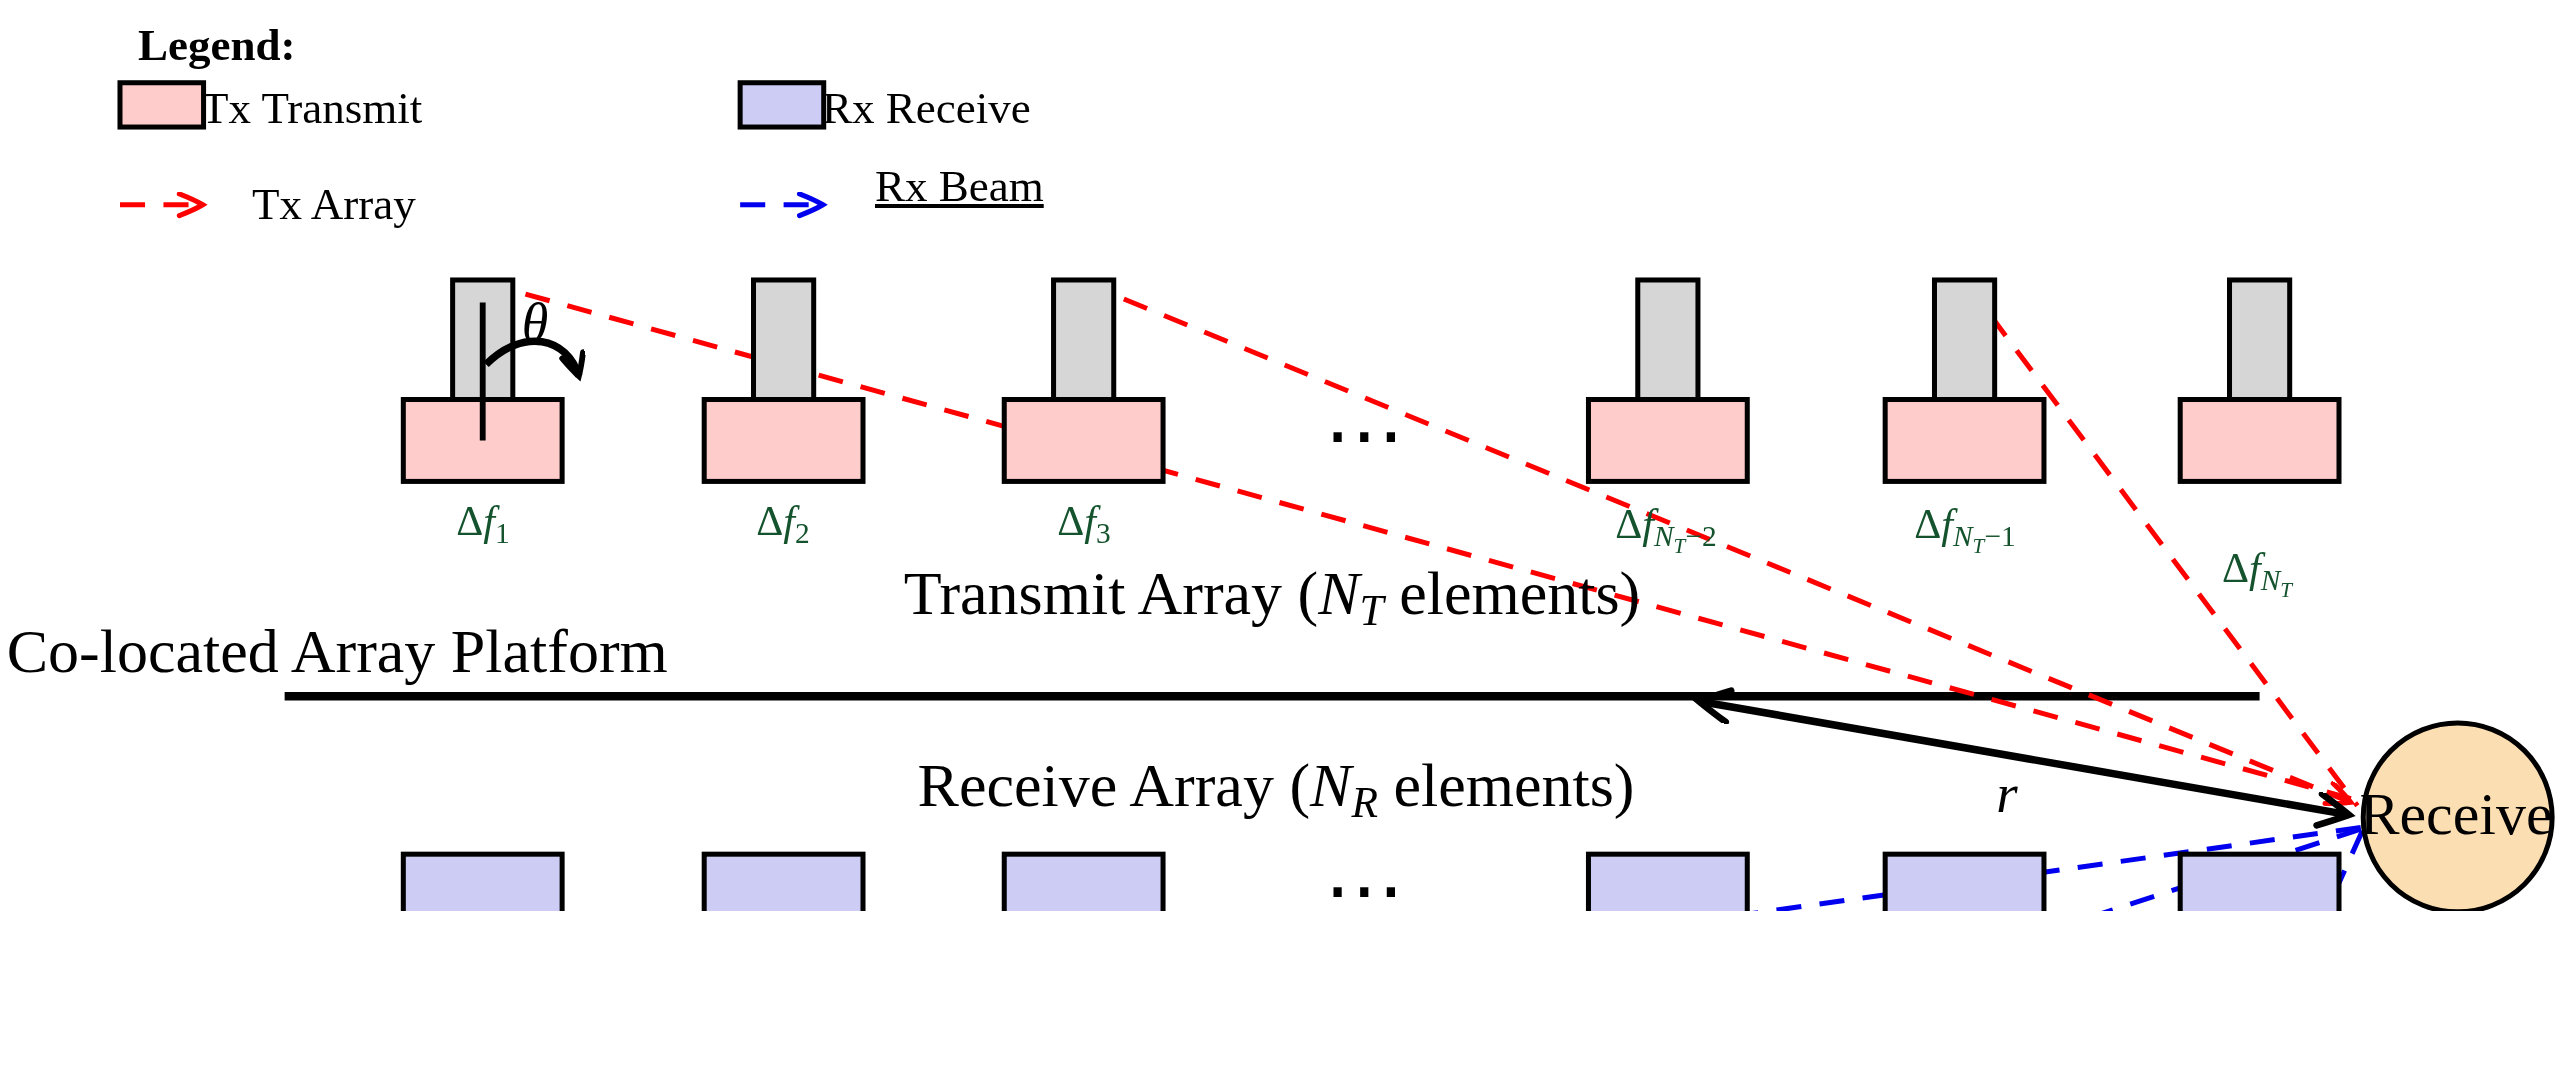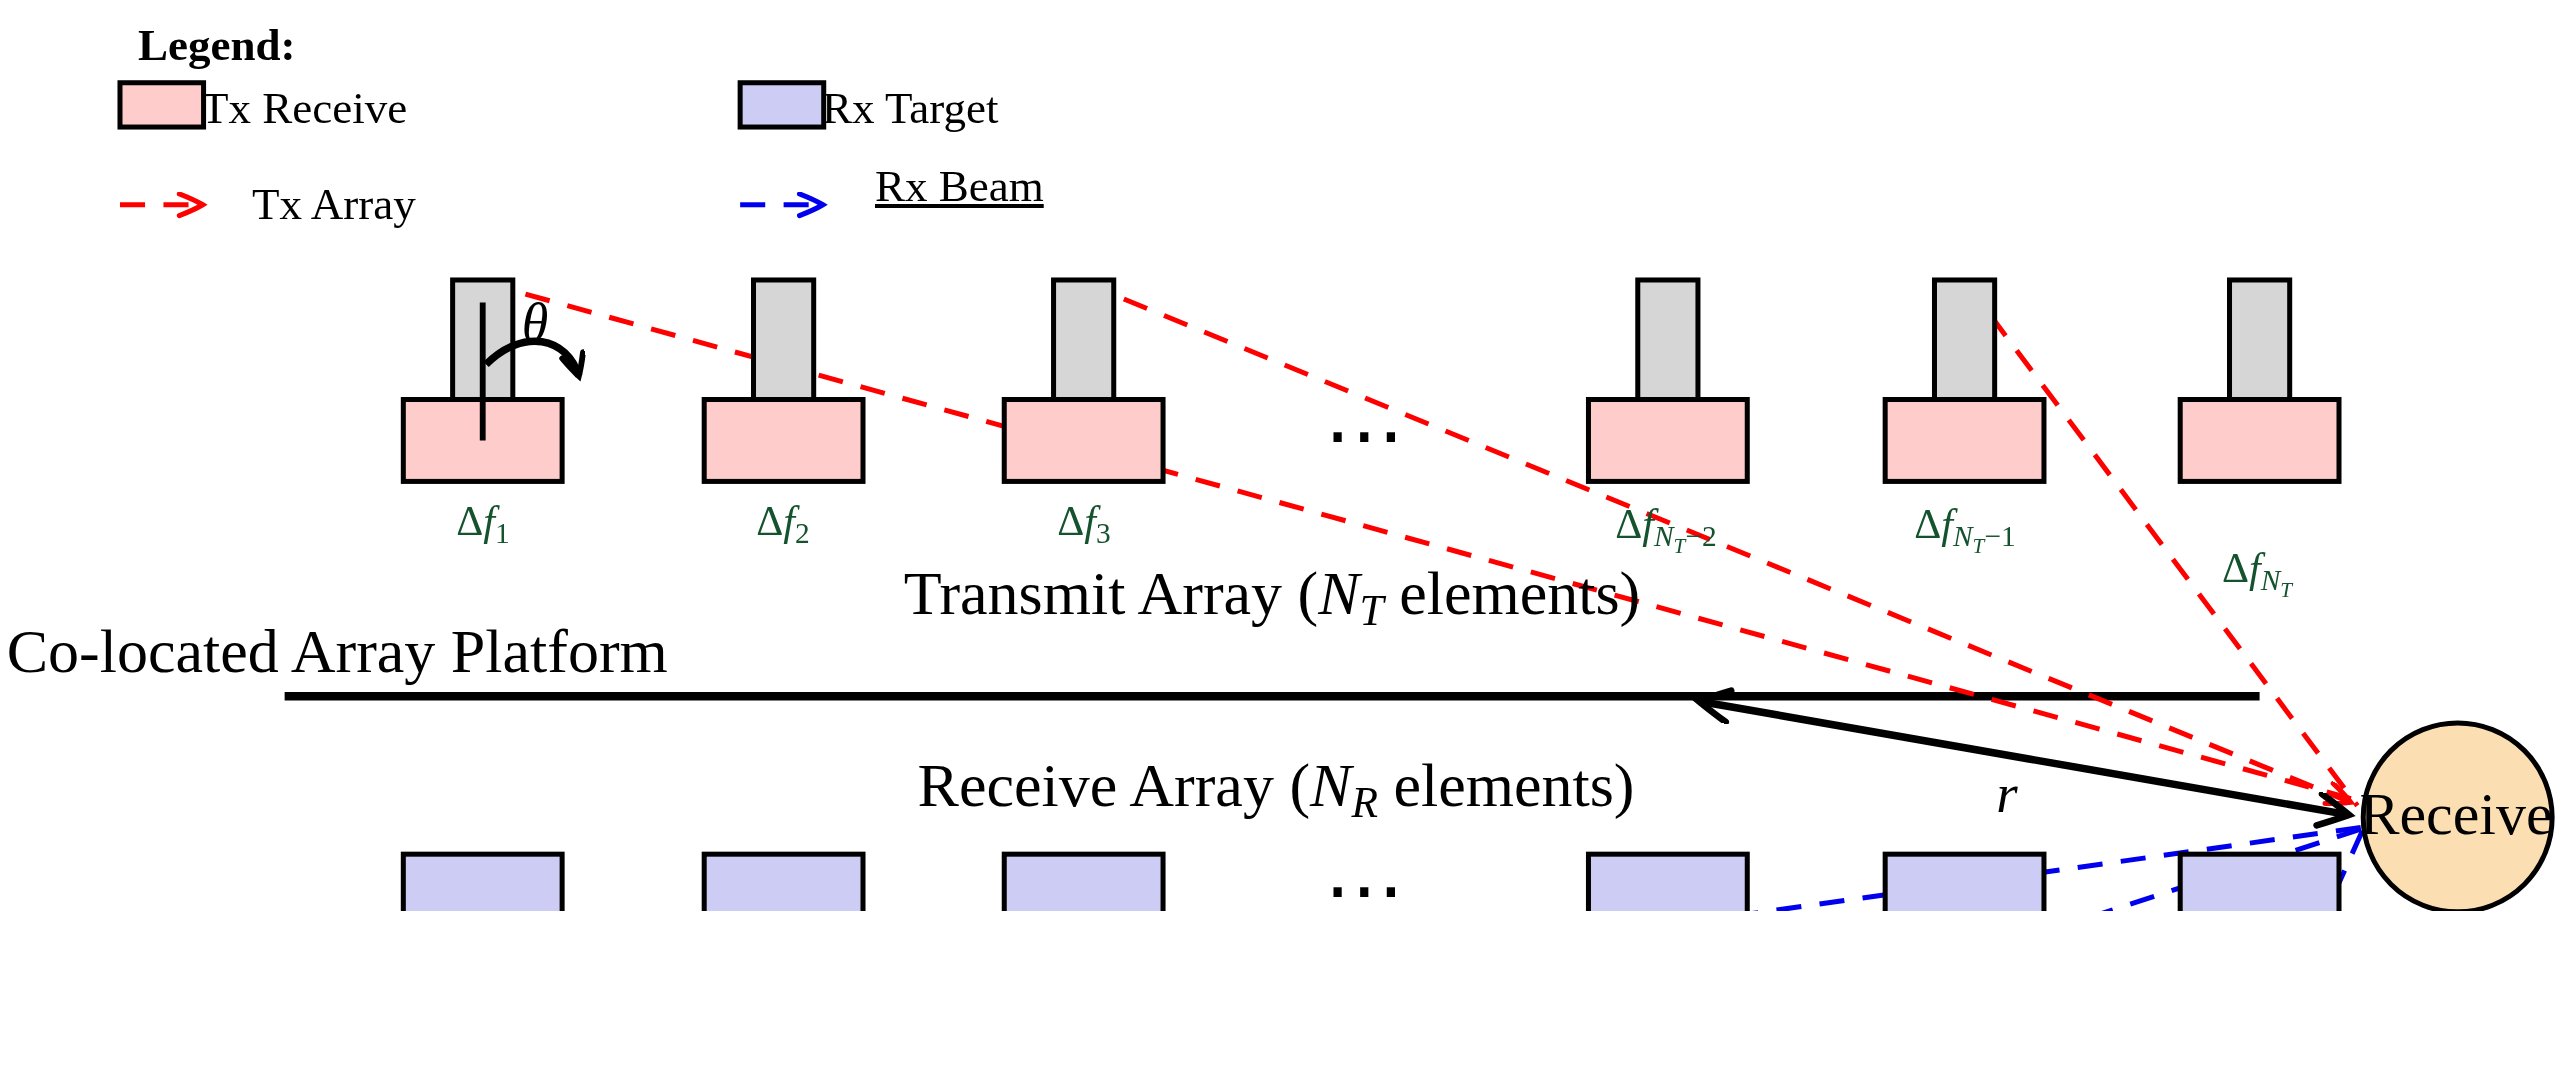--- a/index.html
+++ b/index.html
@@ -122,22 +122,22 @@
       <g>
         <rect class="el" x="2608" y="1022" width="190" height="96" fill="#CCCCF5"></rect>
         <rect class="el" x="2667" y="1118" width="72" height="142" fill="#D6D6D6"></rect>
       </g>
     </g>
 
     <circle cx="2940" cy="978" r="113" stroke="#000" stroke-width="6" fill="#FCDEB3"></circle>
   </svg>
 
   <div class="txt legend-title" style="left:138px;top:23.4px;">Legend:</div>
-  <div class="txt legend-item" style="left:201px;top:86px;">Tx Receive</div>
-  <div class="txt legend-item" style="left:822px;top:86px;">Rx Target</div>
+  <div class="txt legend-item" style="left:201px;top:86px;">Tx Transmit</div>
+  <div class="txt legend-item" style="left:822px;top:86px;">Rx Receive</div>
   <div class="txt legend-item" style="left:252px;top:182px;">Tx Array</div>
   <div class="txt legend-item" style="left:875px;top:164px;text-decoration:underline;">Rx Beam</div>
 
   <div class="txt theta ctr" style="left:535px;top:323px;">θ</div>
 
   <div class="txt flabel ctr" style="left:483px;top:527px;"><span>Δ</span><span class="it">f</span><span class="sb"><span>1</span><span class="sb2 it"></span><span></span></span></div>
   <div class="txt flabel ctr" style="left:783px;top:527px;"><span>Δ</span><span class="it">f</span><span class="sb"><span>2</span><span class="sb2 it"></span><span></span></span></div>
   <div class="txt flabel ctr" style="left:1084px;top:527px;"><span>Δ</span><span class="it">f</span><span class="sb"><span>3</span><span class="sb2 it"></span><span></span></span></div>
   <div class="txt flabel ctr" style="left:1666px;top:530px;"><span>Δ</span><span class="it">f</span><span class="sb"><span class="it">N</span><span class="sb2 it">T</span><span>−2</span></span></div>
   <div class="txt flabel ctr" style="left:1965px;top:530px;"><span>Δ</span><span class="it">f</span><span class="sb"><span class="it">N</span><span class="sb2 it">T</span><span>−1</span></span></div>

